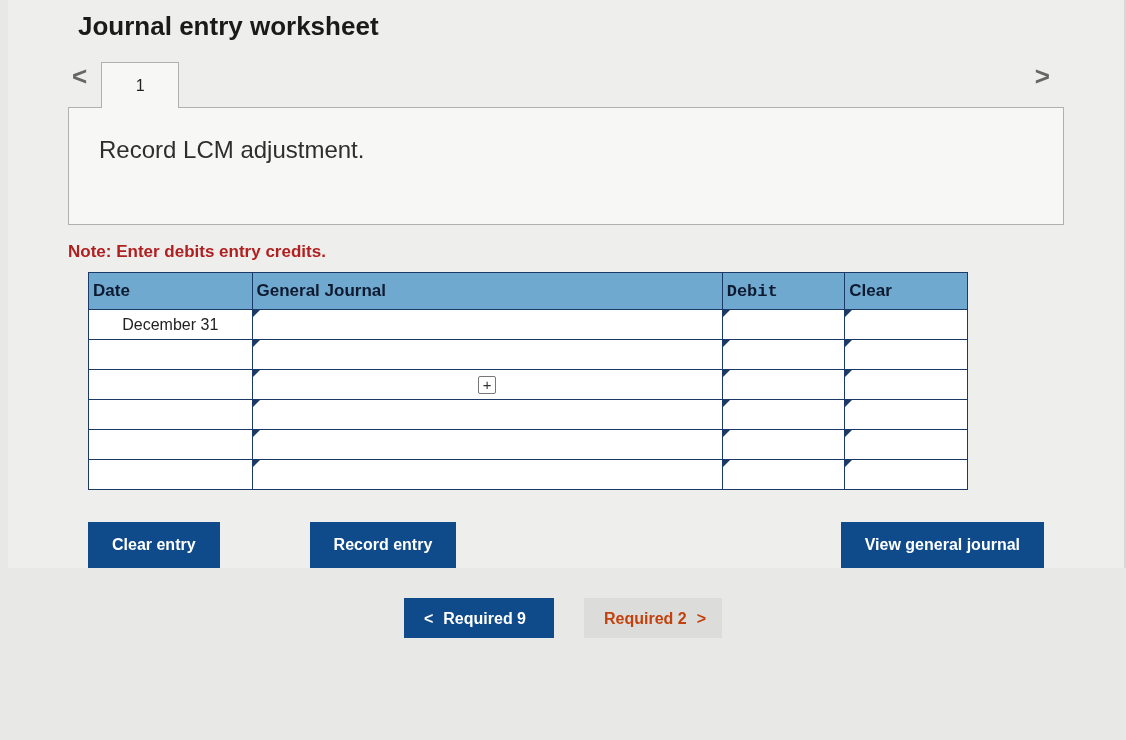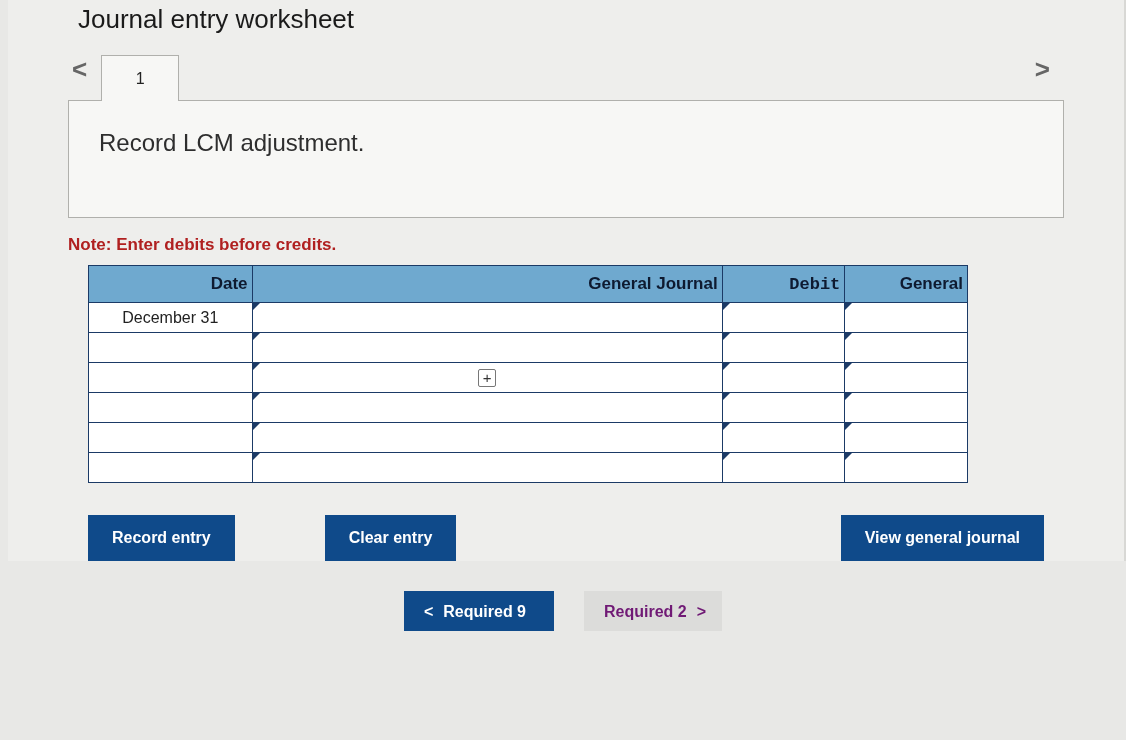--- a/index.html
+++ b/index.html
@@ -11,23 +11,23 @@
       overflow: hidden;
     }
     .container {
       background: #eeeeec;
       margin: 0 0 0 8px;
       padding: 0;
       border-right: 2px solid #d8d8d5;
     }
     .title {
       font-size: 26px;
-      font-weight: 400;
+      font-weight: 700;
       color: #1a1a1a;
-      padding: 4px 0 8px 70px;
+      padding: 11px 0 8px 70px;
     }
     .tab-row {
       display: flex;
       align-items: flex-end;
       padding: 8px 60px 0 60px;
       gap: 10px;
       position: relative;
       height: 58px;
     }
     .chev {
@@ -76,21 +76,21 @@
       width: 880px;
       background: #ffffff;
     }
     .jr-table th {
       background: #6fa9cf;
       border: 1px solid #1b3a66;
       color: #0e1a30;
       font-weight: 700;
       font-size: 17px;
       padding: 8px 4px;
-      text-align: right;
+      text-align: left;
     }
     .jr-table td {
       border: 1px solid #1b3a66;
       height: 30px;
       font-size: 16px;
       padding: 4px 10px;
       color: #222;
       position: relative;
       text-align: center;
     }
@@ -147,21 +147,21 @@
       font-weight: 700;
       padding: 12px 28px 20px 20px;
       border: none;
       cursor: pointer;
       display: flex;
       gap: 10px;
       align-items: center;
     }
     .bottom-nav .nav-btn.ghost {
       background: #dcdcda;
-      color: #701a75;
+      color: #c2410c;
       padding: 12px 16px 20px 20px;
     }
     .nav-chev { font-weight: 700; font-size: 16px; }
   </style>
 </head>
 <body>
 
 <div class="container">
   <h1 class="title">Journal entry worksheet</h1>
 
@@ -170,29 +170,29 @@
     <div class="tab">
       <span>1</span>
     </div>
     <span class="chev right">&gt;</span>
   </div>
 
   <div class="prompt-box">
     <span>Record LCM adjustment.</span>
   </div>
 
-  <div class="note">Note: Enter debits before credits.</div>
+  <div class="note">Note: Enter debits entry credits.</div>
 
   <table class="jr-table">
     <thead>
       <tr>
         <th class="col-date">Date</th>
         <th class="col-gj">General Journal</th>
         <th class="col-deb">Debit</th>
-        <th class="col-cred">General</th>
+        <th class="col-cred">Clear</th>
       </tr>
     </thead>
     <tbody>
       <tr>
         <td class="col-date">December 31</td>
         <td class="col-gj corner-tick"></td>
         <td class="col-deb corner-tick"></td>
         <td class="col-cred corner-tick"></td>
       </tr>
       <tr>
@@ -224,22 +224,22 @@
       <tr>
         <td class="col-date"></td>
         <td class="col-gj corner-tick"></td>
         <td class="col-deb corner-tick"></td>
         <td class="col-cred corner-tick"></td>
       </tr>
     </tbody>
   </table>
 
   <div class="btn-row">
+    <button class="btn">Clear entry</button>
     <button class="btn">Record entry</button>
-    <button class="btn">Clear entry</button>
     <span class="spacer"></span>
     <button class="btn">View general journal</button>
   </div>
 </div>
 
 <div class="bottom-nav">
   <button class="nav-btn">
     <span class="nav-chev">&lt;</span>
     <span>Required 9</span>
   </button>

